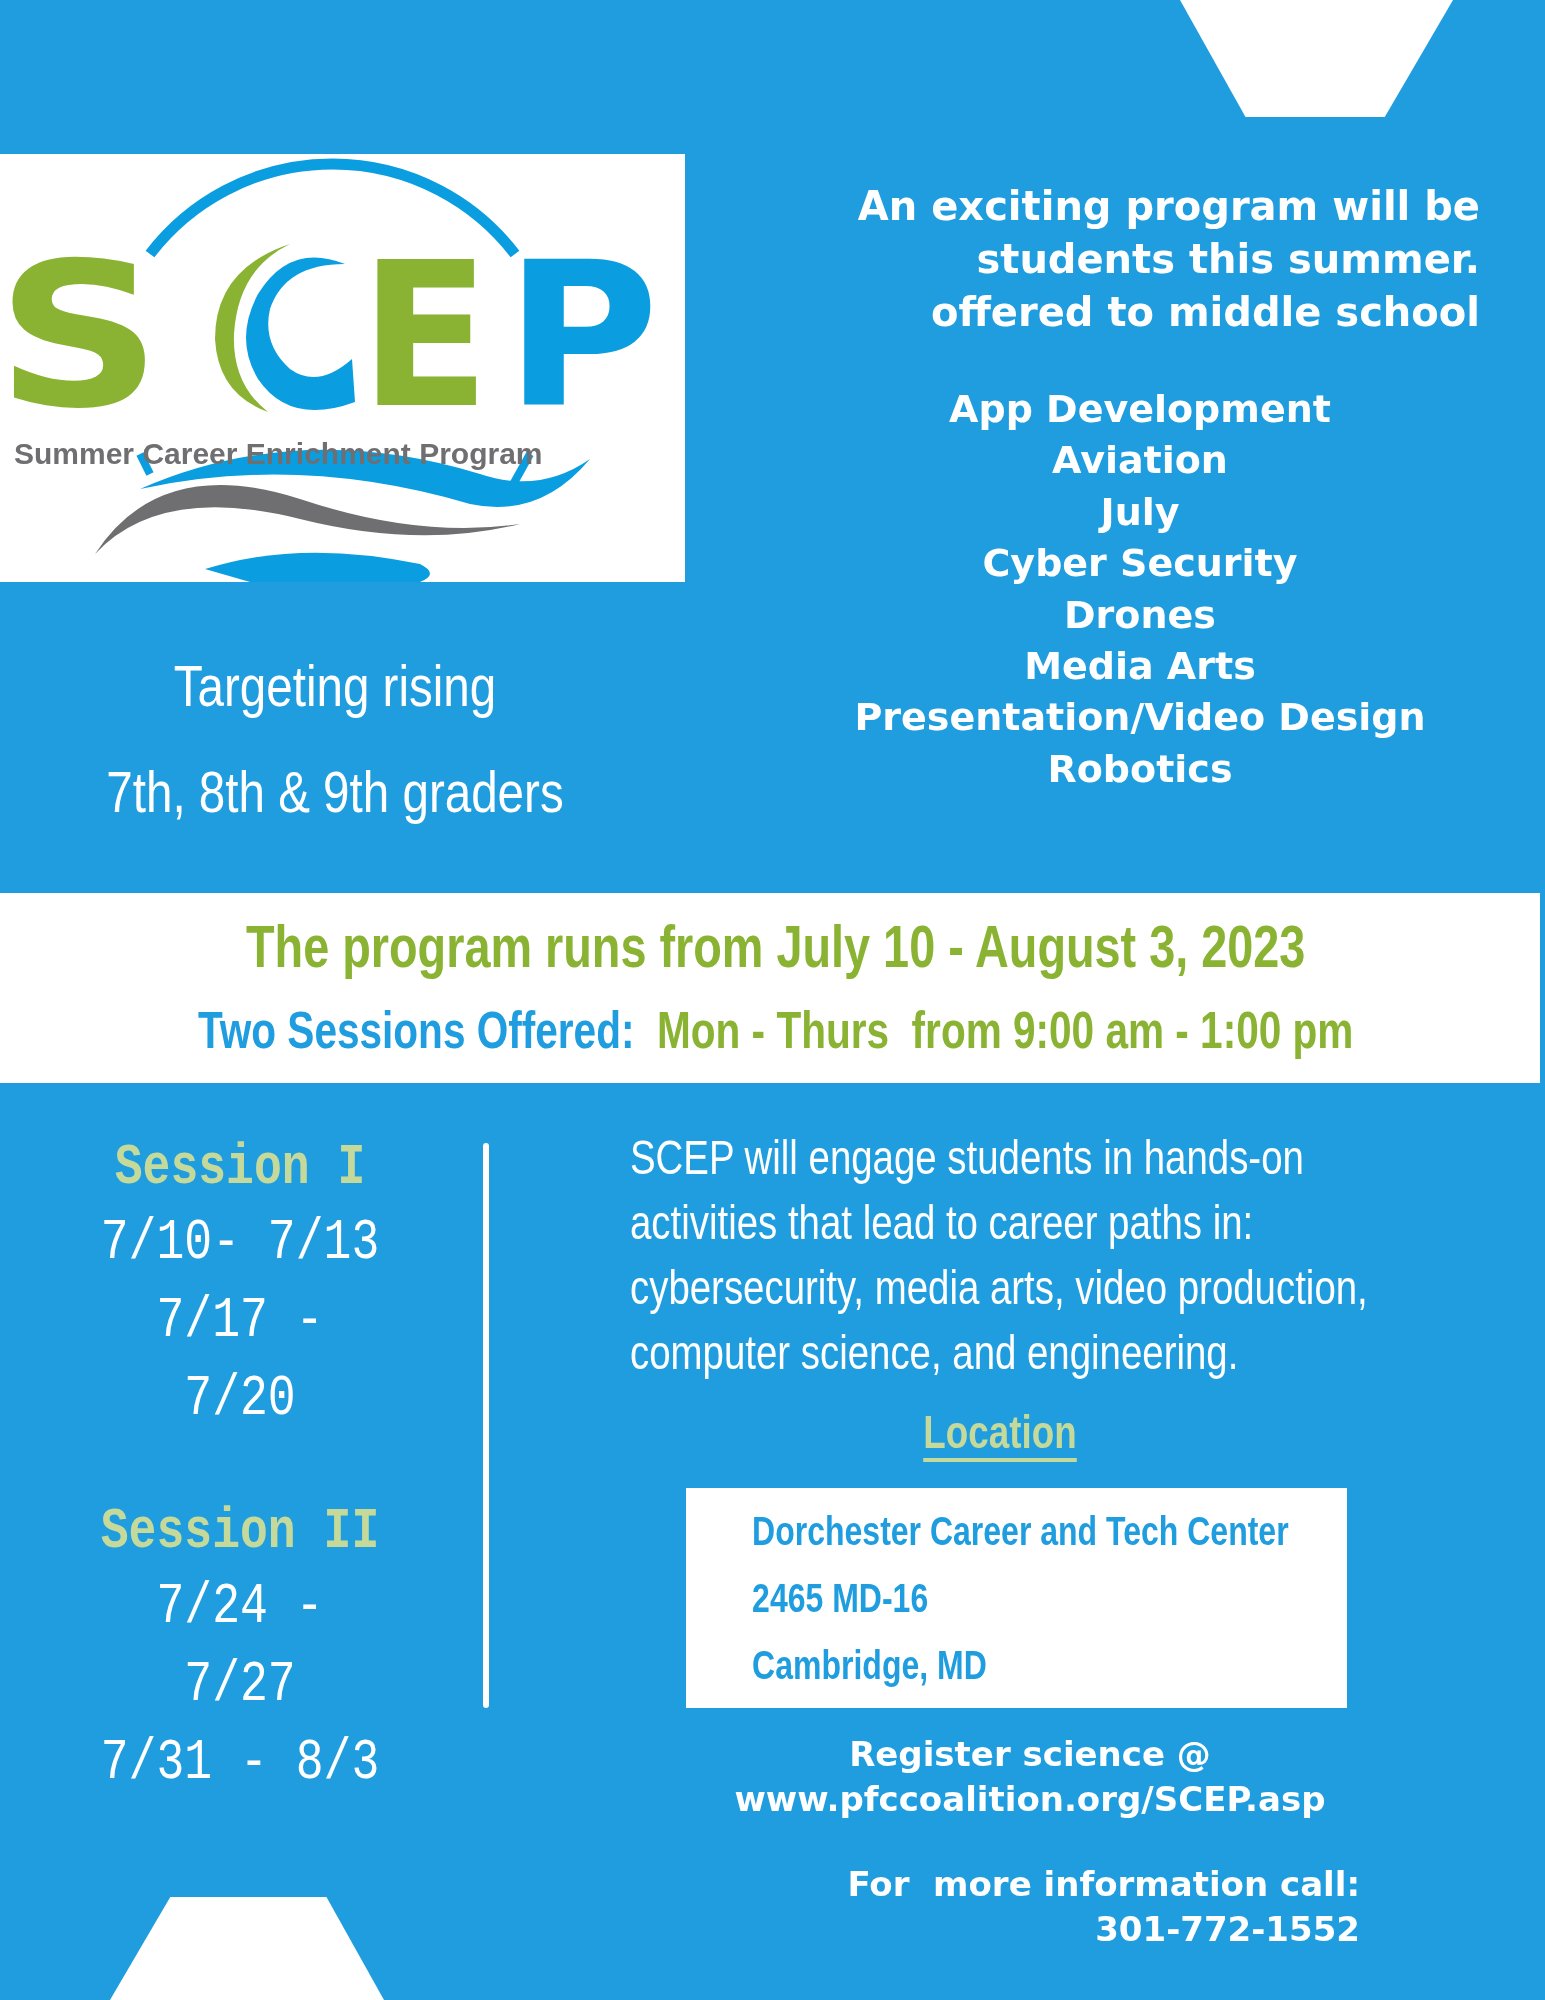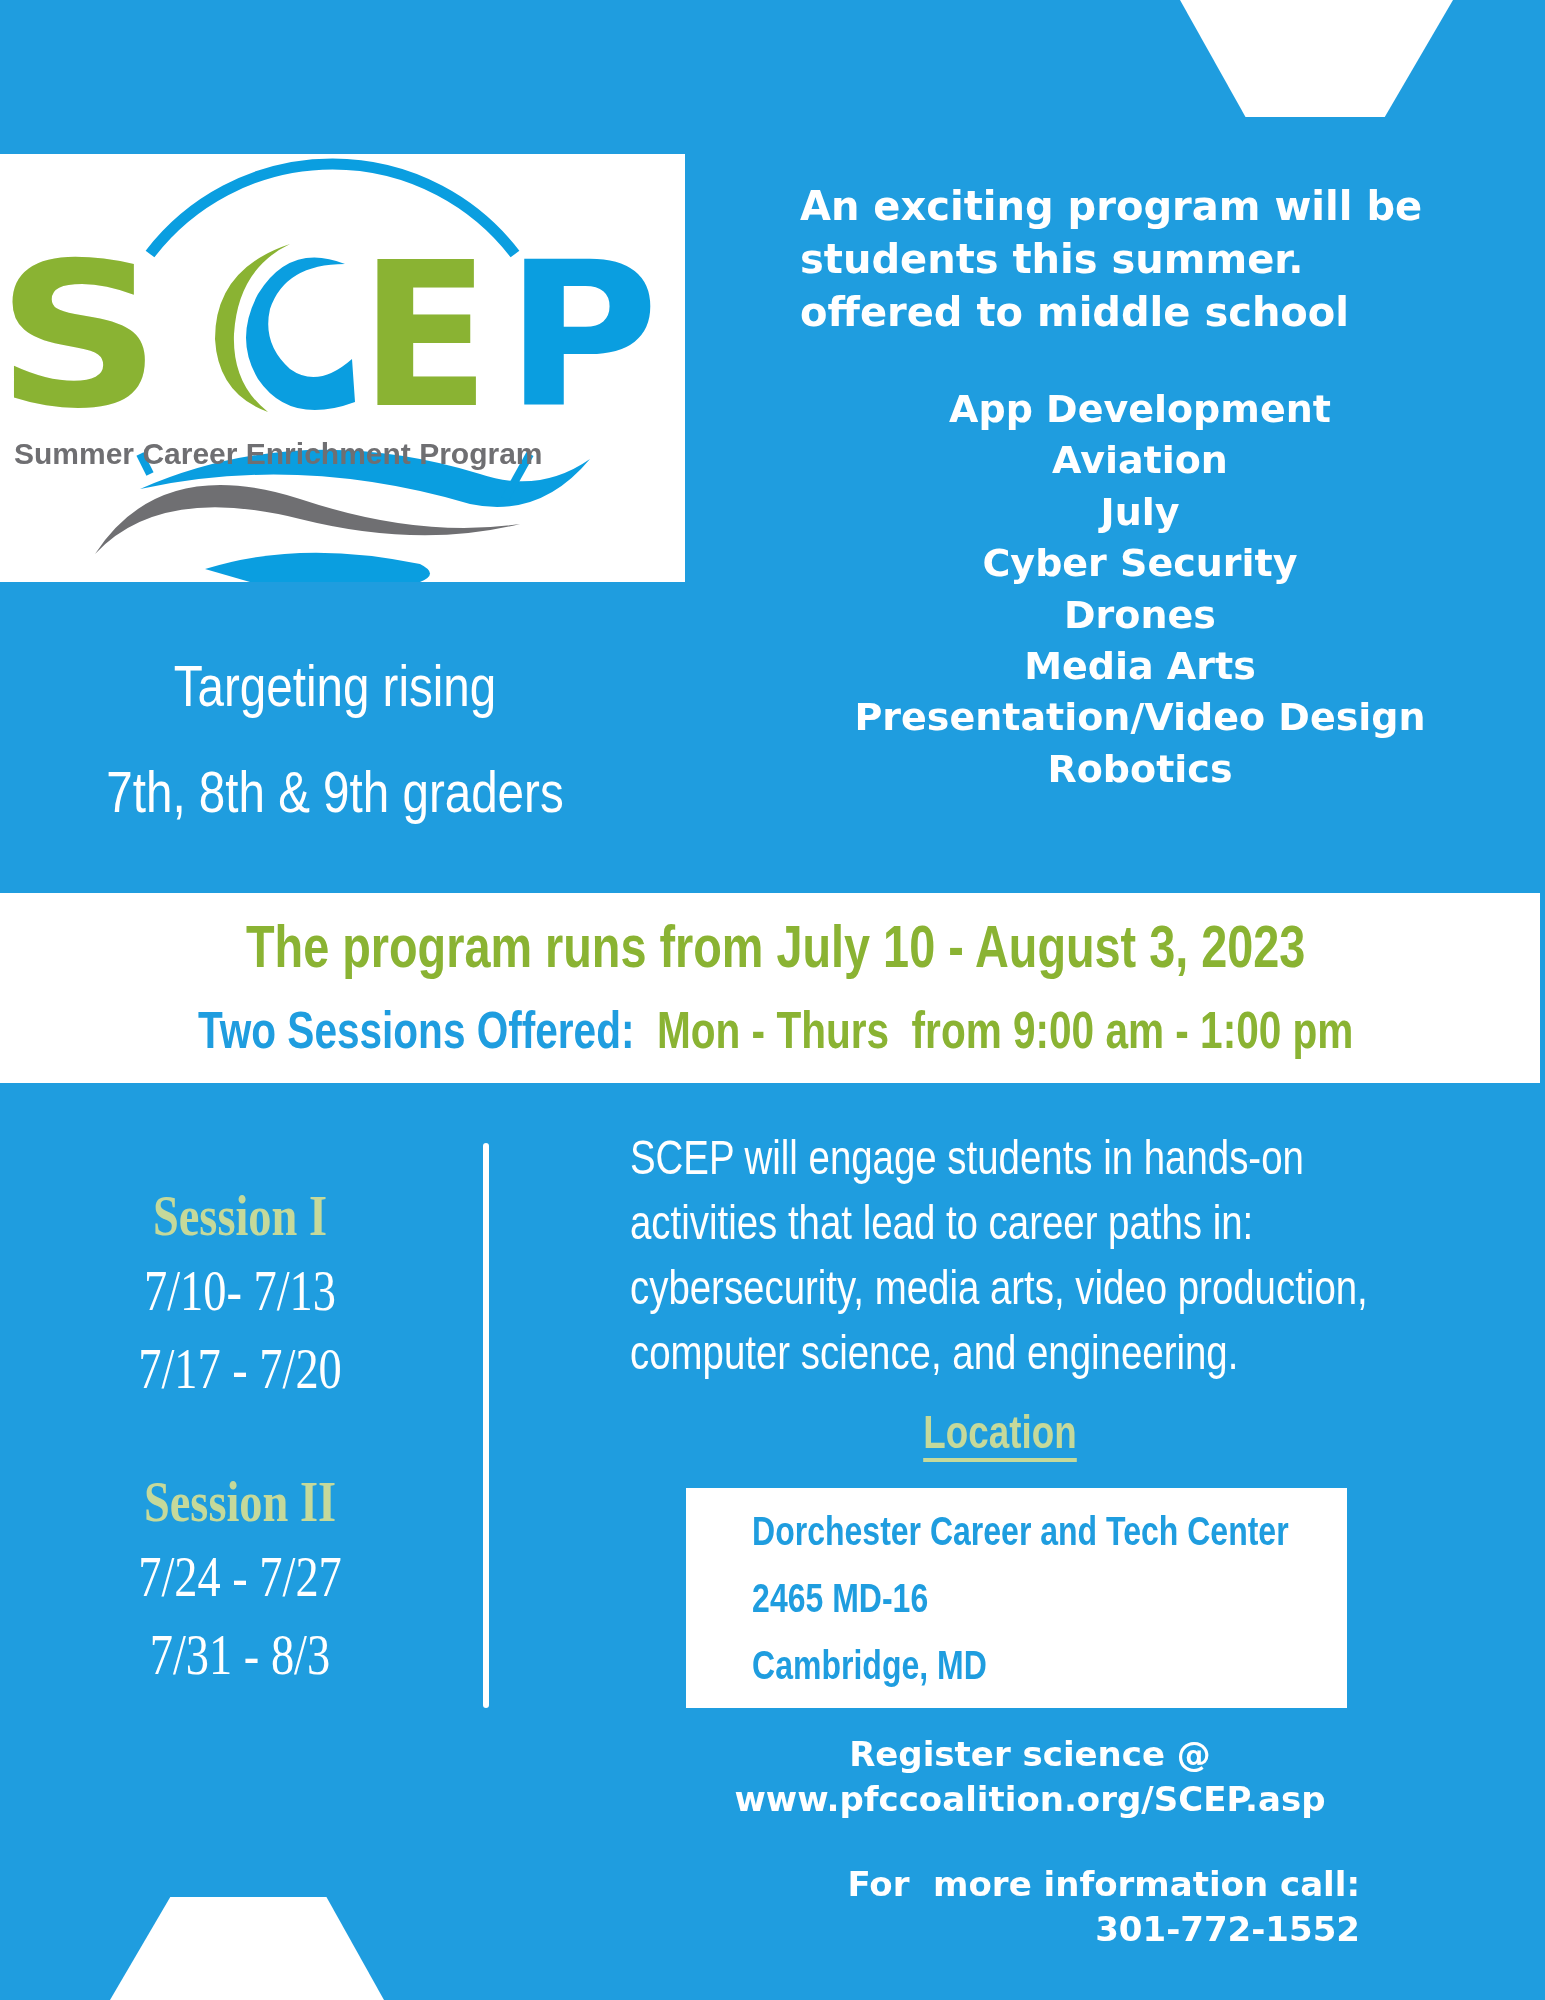--- a/index.html
+++ b/index.html
@@ -15,21 +15,21 @@
   }
   .trap-bottom {
     left: 110px; top: 1897px; width: 274px; height: 103px; background: #ffffff;
     clip-path: polygon(22% 0, 79% 0, 100% 100%, 0 100%);
   }
   .logo-box {
     left: 0; top: 154px; width: 685px; height: 428px; background: #ffffff; overflow: hidden;
   }
   .logo-box svg { position: absolute; left: 0; top: 0; }
   .intro {
-    left: 800px; top: 180px; width: 680px; text-align: left; color: #fff;
+    left: 800px; top: 180px; width: 680px; text-align: right; color: #fff;
     font-weight: bold; font-size: 40px; line-height: 53px;
   }
   .programs {
     left: 800px; top: 384px; width: 680px; text-align: center; color: #fff;
     font-weight: bold; font-size: 38px; line-height: 51.4px;
   }
   .programs div { white-space: nowrap; }
   .target {
     left: 20px; top: 633px; width: 630px; text-align: center; color: #fff;
     font-family: "Liberation Sans", sans-serif; font-size: 58px; line-height: 106px;
@@ -46,22 +46,22 @@
   }
   .band-line2 {
     left: 0; top: 998px; width: 1545px; text-align: center;
     font-family: "Liberation Sans", sans-serif; font-weight: bold; font-size: 52px; line-height: 64px;
     transform: scaleX(0.78); transform-origin: 787px 0;
     white-space: pre;
   }
   .band-line2 .blue { color: #1f9ddf; }
   .band-line2 .green { color: #8ab333; }
   .sessions {
-    left: 60px; top: 1180px; width: 360px; text-align: center;
-    font-family: Liberation Serif, serif;
+    left: 60px; top: 1132px; width: 360px; text-align: center;
+    font-family: Liberation Mono, monospace;
   }
   .sess-title {
     color: #c5d99a; font-weight: bold; font-size: 58px; line-height: 72px;
     transform: scaleX(0.8);
   }
   .sess-date {
     color: #fff; font-size: 58px; line-height: 78px;
     transform: scaleX(0.8);
   }
   .sess-gap { height: 58px; }

